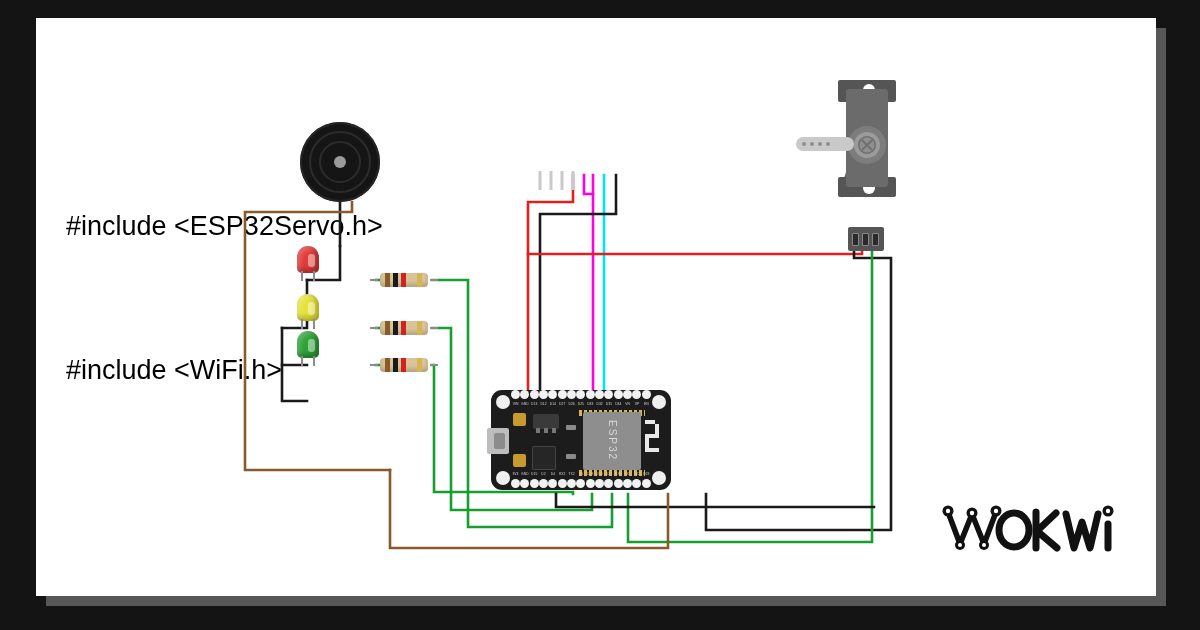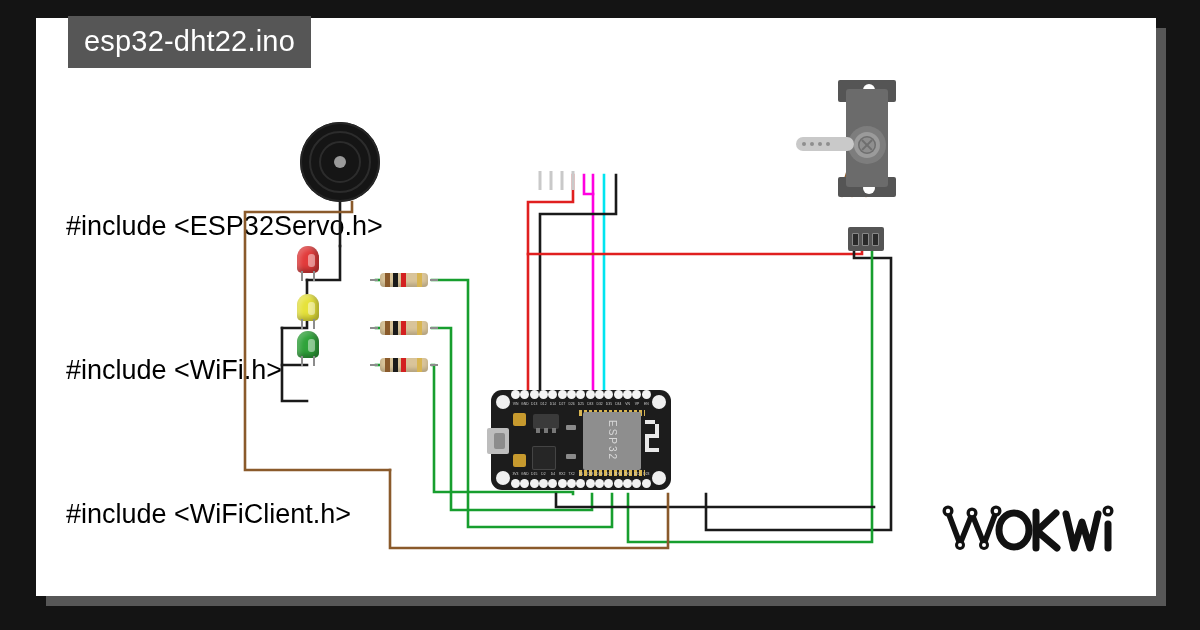--- a/index.html
+++ b/index.html
@@ -187,21 +187,20 @@
 
 <div id="root">
 
   <div class="frame-shadow"></div>
 
   <div class="canvas">
 
     <div class="code">
       <span class="ln">#include &lt;ESP32Servo.h&gt;</span>
       <span class="ln">#include &lt;WiFi.h&gt;</span>
-      <span class="ln">#include &lt;WiFiClient.h&gt;</span>
       
       
       
       
       
       
       
       
     </div>
 
@@ -473,15 +472,14 @@
 
           <path d="M168,24 L168,48"></path>
         </g>
         <circle cx="168" cy="11" r="5.5" fill="#111"></circle>
         <circle cx="168" cy="11" r="2.2" fill="#fff"></circle>
       </svg>
     </div>
 
   </div>
 
-  <div class="title-tab">esp32-dht22.ino</div>
 
 </div>
 
 </body></html>

